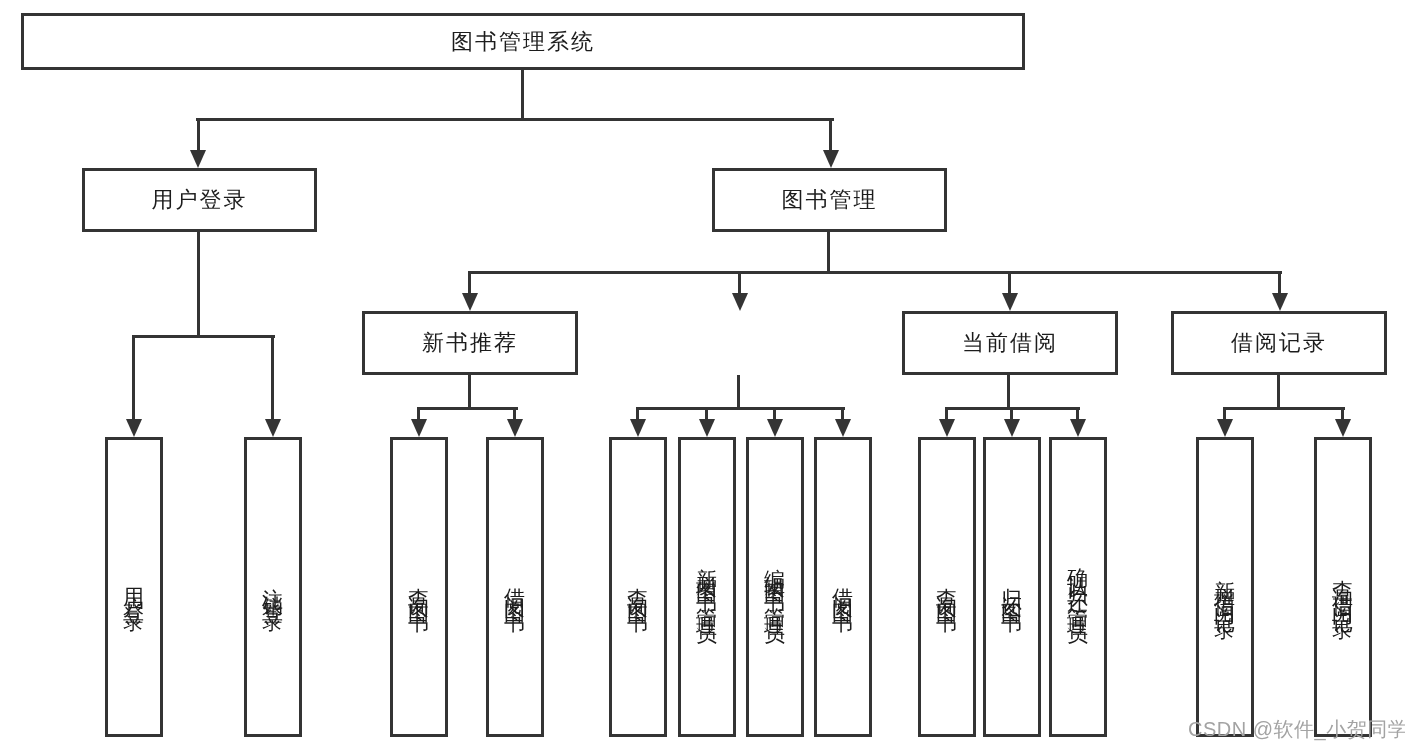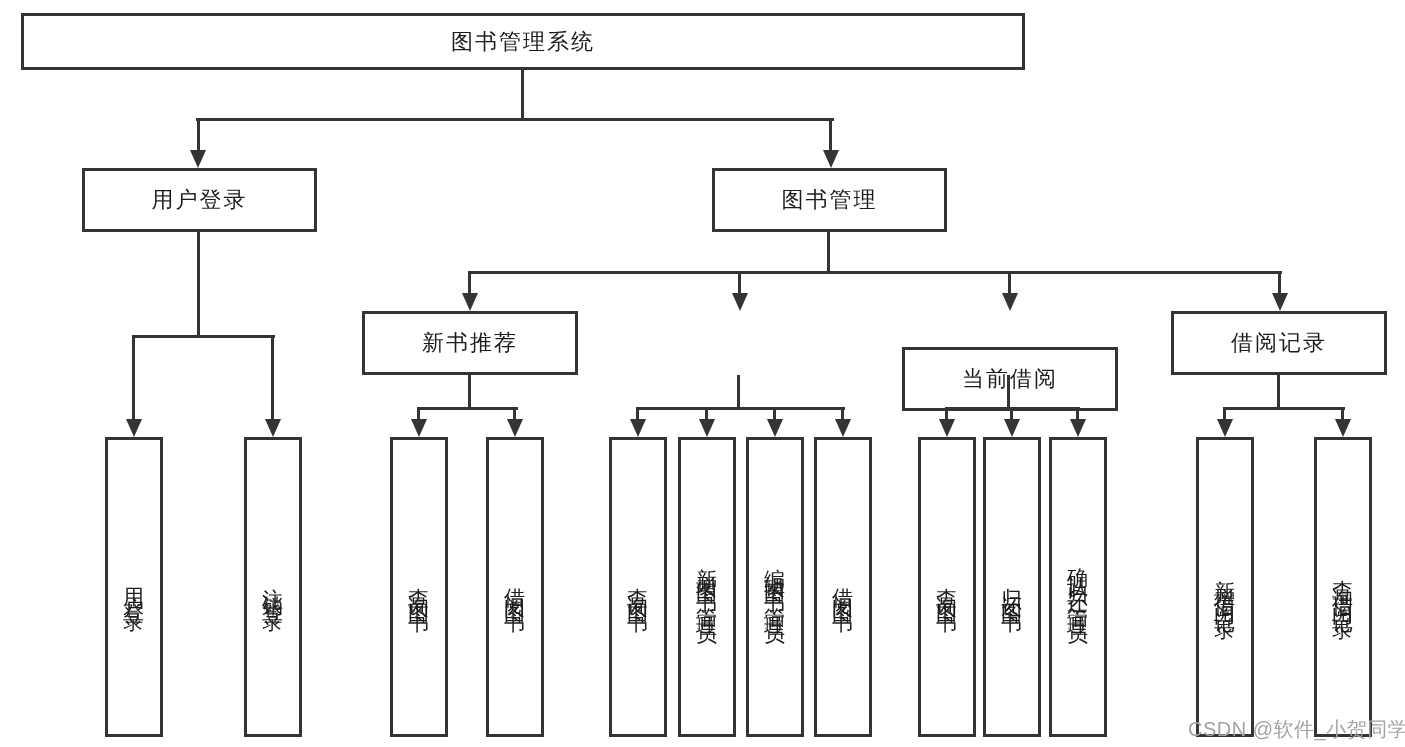--- a/index.html
+++ b/index.html
@@ -65,21 +65,21 @@
   <div class="line" style="left:738px;top:274px;width:3px;height:22px;"></div>
   <div class="tri" style="left:732px;top:293px;"></div>
   <div class="line" style="left:1008px;top:274px;width:3px;height:22px;"></div>
   <div class="tri" style="left:1002px;top:293px;"></div>
   <div class="line" style="left:1278px;top:274px;width:3px;height:22px;"></div>
   <div class="tri" style="left:1272px;top:293px;"></div>
 
   <div class="box hnode" style="left:362px;top:311px;width:216px;height:64px;align-items:center;">
     <span>新书推荐</span>
   </div>
-  <div class="box hnode" style="left:902px;top:311px;width:216px;height:64px;margin-top:36px;">
+  <div class="box hnode" style="left:902px;top:311px;width:216px;height:64px;">
     <span>当前借阅</span>
   </div>
   <div class="box hnode" style="left:1171px;top:311px;width:216px;height:64px;">
     <span>借阅记录</span>
   </div>
 
   <div class="line" style="left:468px;top:375px;width:3px;height:34px;"></div>
   <div class="line" style="left:417px;top:407px;width:101px;height:3px;"></div>
   <div class="line" style="left:417px;top:410px;width:3px;height:12px;"></div>
   <div class="tri" style="left:411px;top:419px;"></div>

